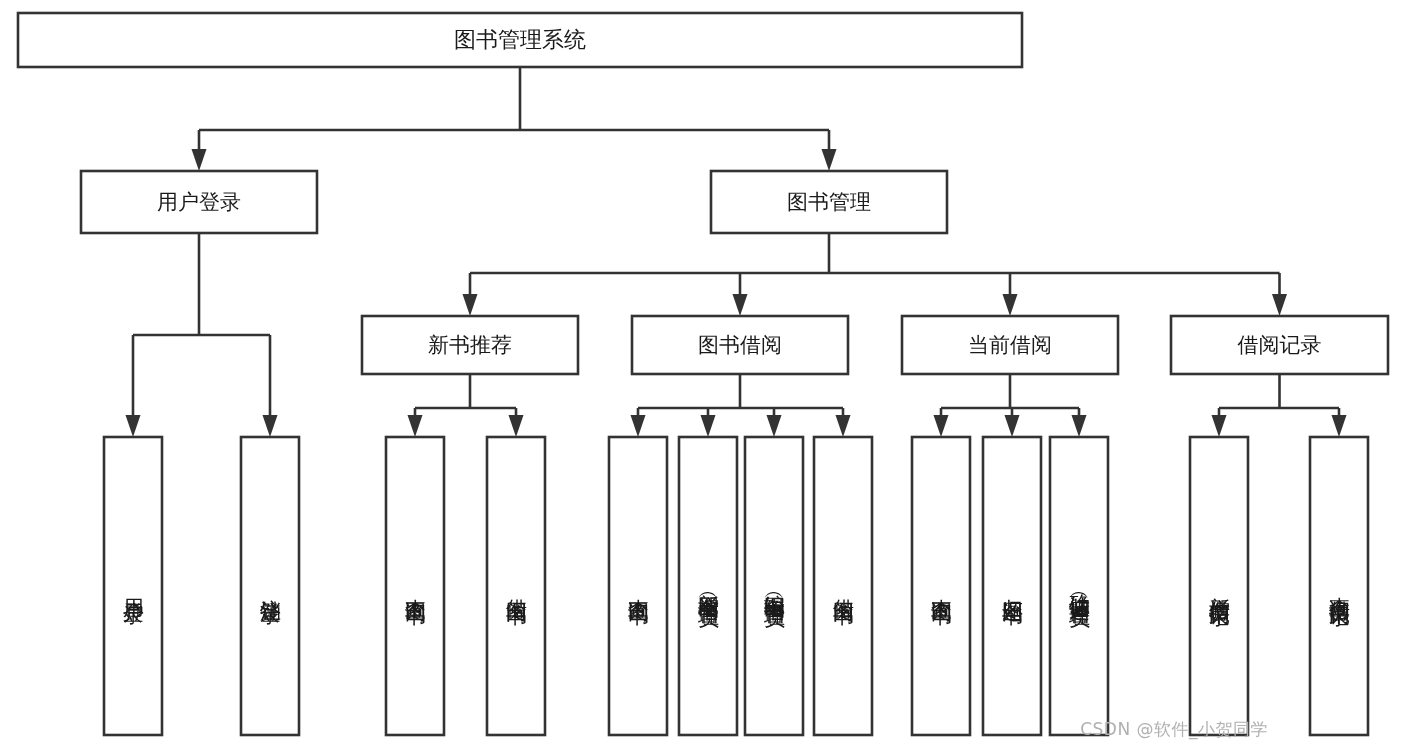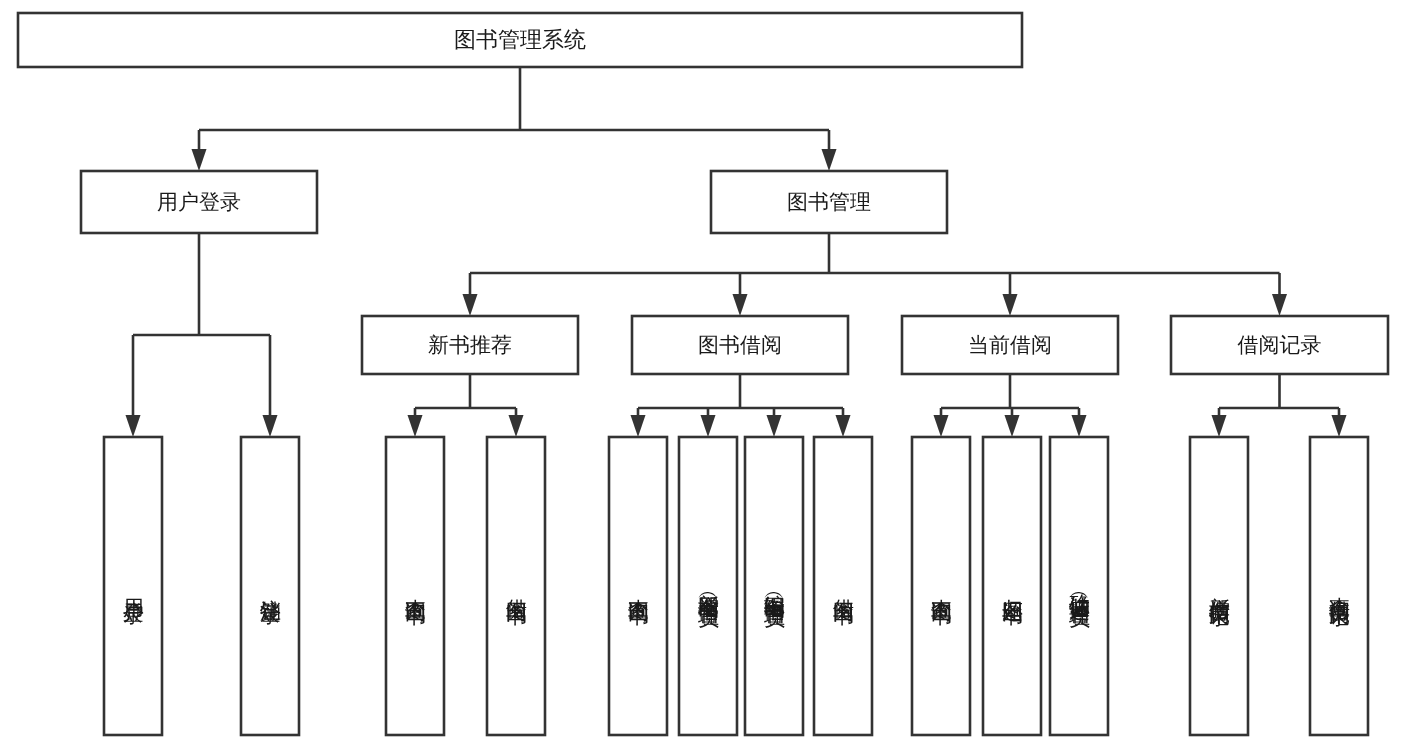--- a/index.html
+++ b/index.html
@@ -261,14 +261,15 @@
         <span class="vlabel">确认归还（管理员）</span>
       </div>
       <div class="vlabel-wrap" style="left: 1190px; top: 437px; width: 58px; height: 298px;">
         <span class="vlabel">新增借阅记录</span>
       </div>
       <div class="vlabel-wrap" style="left: 1310px; top: 437px; width: 58px; height: 298px;">
         <span class="vlabel">查询借阅记录</span>
       </div>
     </div>
 
+  <div class="watermark">CSDN @软件_小贺同学</div>
 
 </div>
 
 </body></html>

